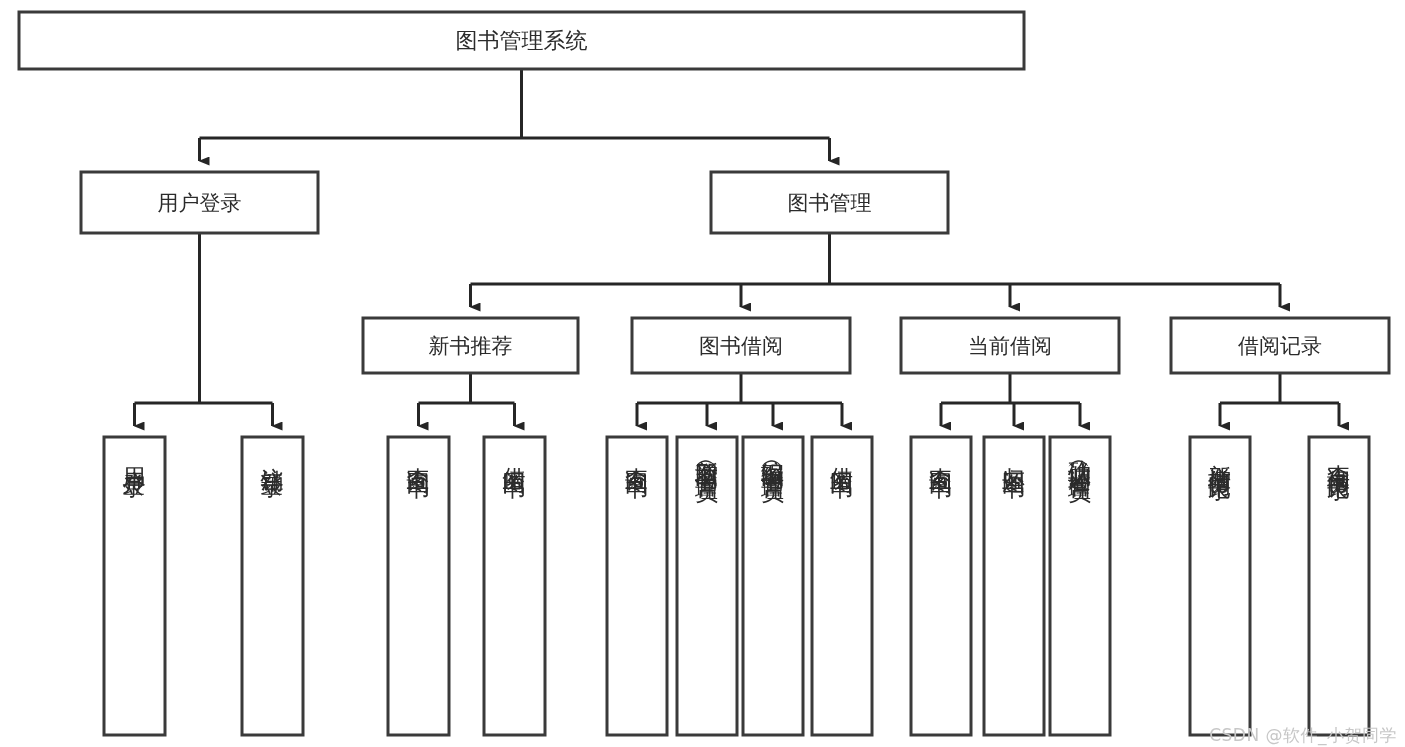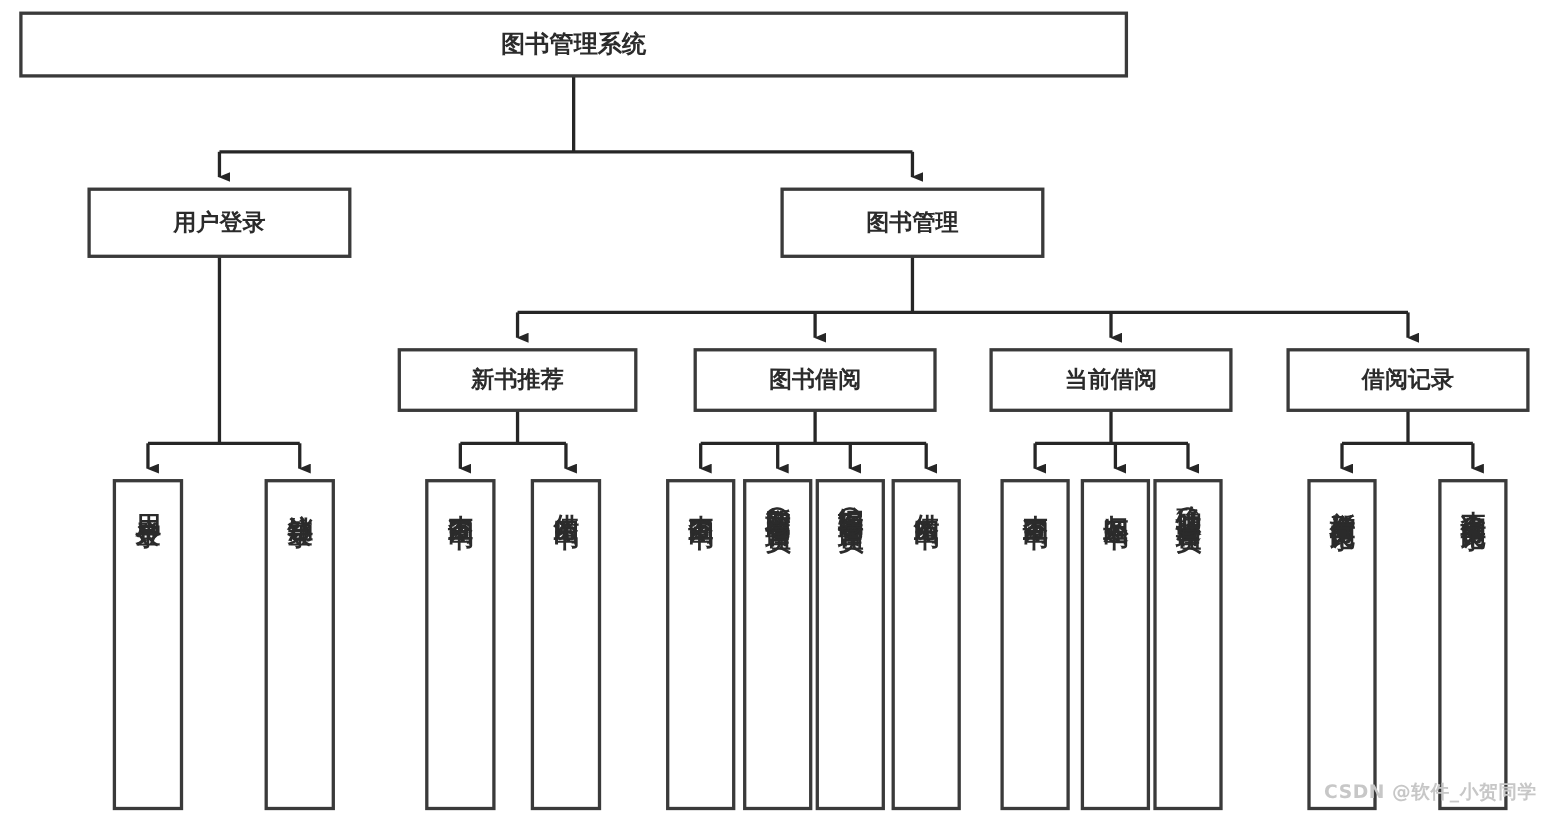--- a/index.html
+++ b/index.html
@@ -3,21 +3,21 @@
 <meta charset="utf-8">
 <title>图书管理系统 结构图</title>
 <style>
   html,body{margin:0;padding:0;}
   body{
     width:1405px;height:747px;
     background:#ffffff;
     font-family:"DejaVu Sans","Liberation Sans",sans-serif;
     overflow:hidden;
   }
-  #diagram-root{position:relative;width:1405px;height:747px;font-weight:bold;}
+  #diagram-root{position:relative;width:1405px;height:747px;}
   svg#tree-svg{position:absolute;left:0;top:0;width:1405px;height:747px;display:block;}
 
   .node-box{
     fill:#ffffff;
     stroke:#3a3a3a;
     stroke-width:3;
   }
   .node-label{
     fill:#2b2b2b;
     font-family:"DejaVu Sans","Liberation Sans",sans-serif;
@@ -42,21 +42,21 @@
     stroke:#262626;
     stroke-width:3;
     fill:none;
     stroke-linecap:butt;
   }
   .edge-arrow{fill:#262626;}
 
   .watermark{
     position:absolute;
     right:8px;
-    bottom:16px;
+    bottom:0;
     font-family:"DejaVu Sans","Liberation Sans",sans-serif;
     font-size:17px;
     color:#c7c7c7;
     white-space:nowrap;
     user-select:none;
     letter-spacing:0.5px;
   }
 </style>
 </head>
 <body>

